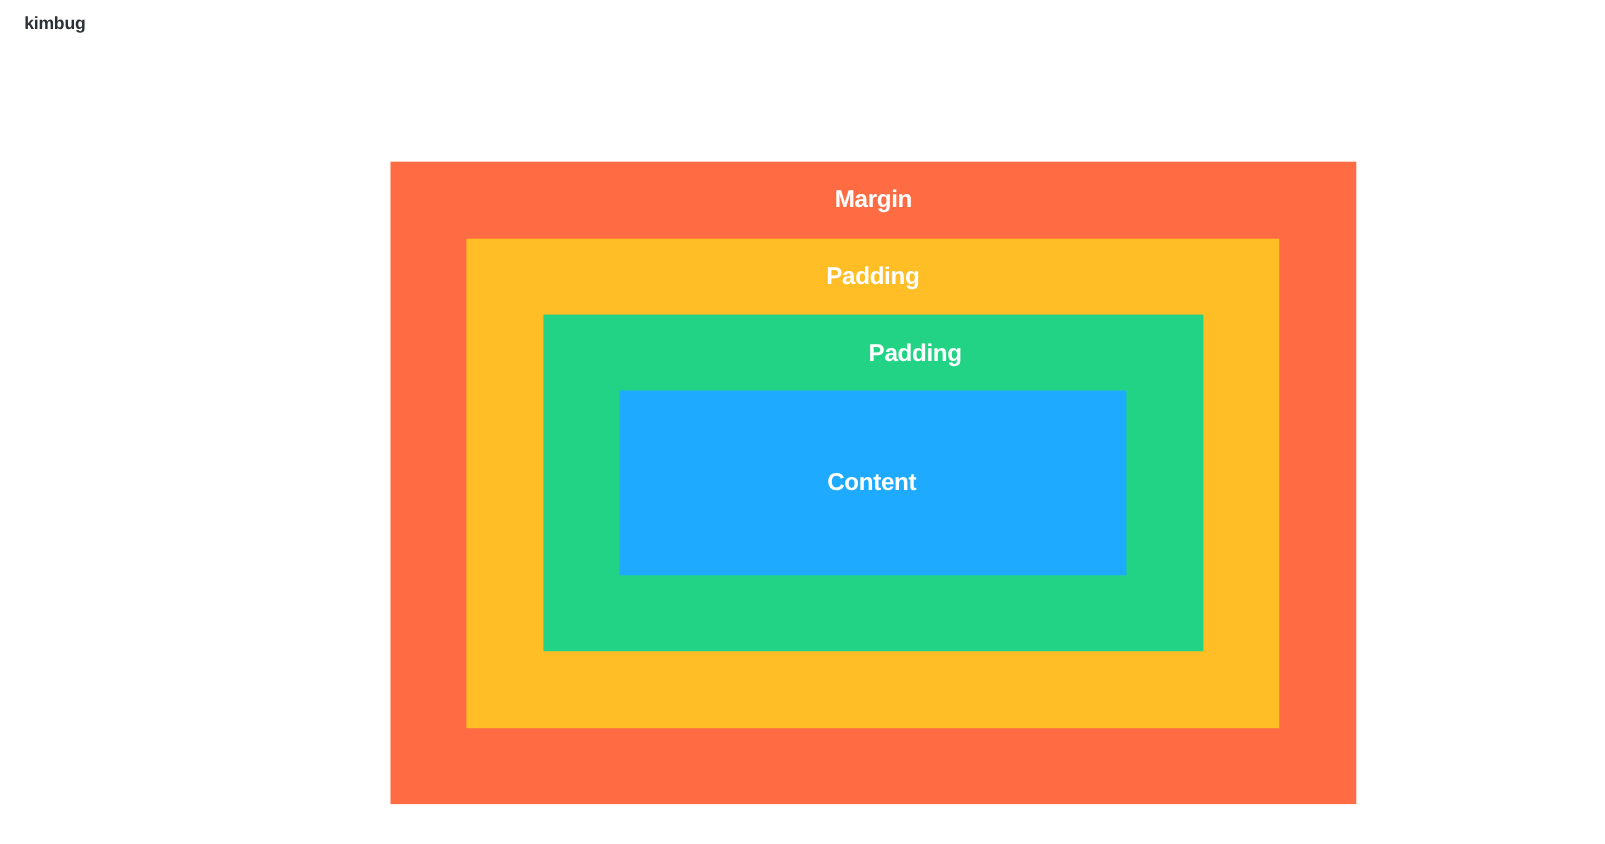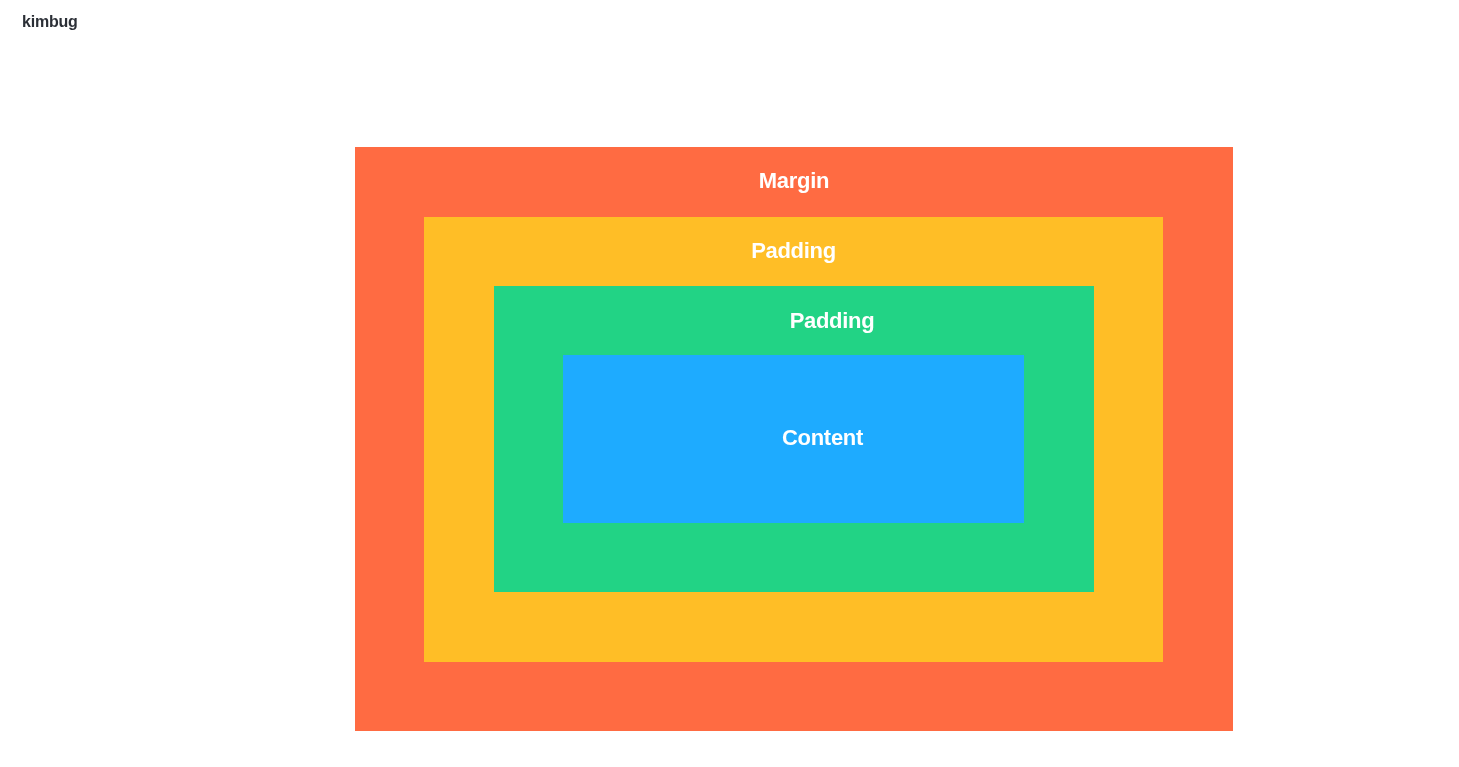--- a/index.html
+++ b/index.html
@@ -22,13 +22,13 @@
 <div class="logo">kimbug</div>
 
 <div class="box" id="margin-box"></div>
 <div class="box" id="border-box"></div>
 <div class="box" id="padding-box"></div>
 <div class="box" id="content-box"></div>
 
 <div class="label" id="margin-label" style="left:355px; width:878px; right:auto;">Margin</div>
 <div class="label" id="border-label" style="left:424px; width:739px; right:auto;">Padding</div>
 <div class="label" id="padding-label" style="left:494px; width:676px; right:auto;">Padding</div>
-<div class="label" id="content-label" style="left:592px; width:461px; right:auto;">Content</div>
+<div class="label" id="content-label" style="left:562px; width:461px; right:auto;">Content</div>
 
 </body></html>

